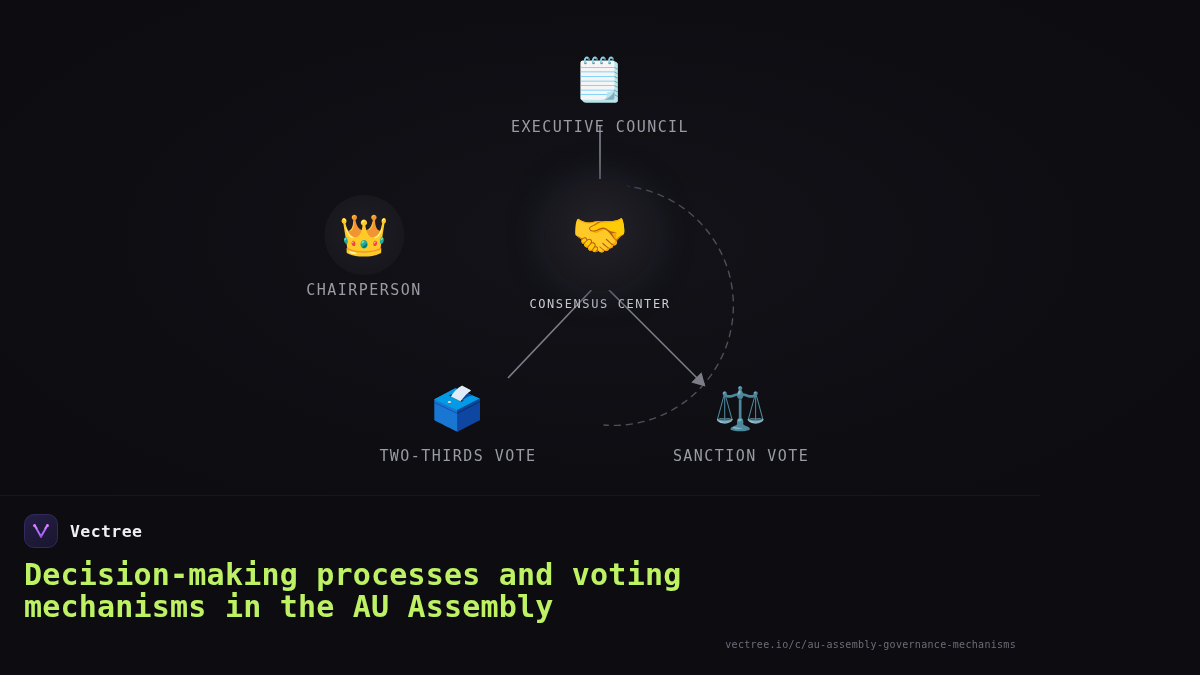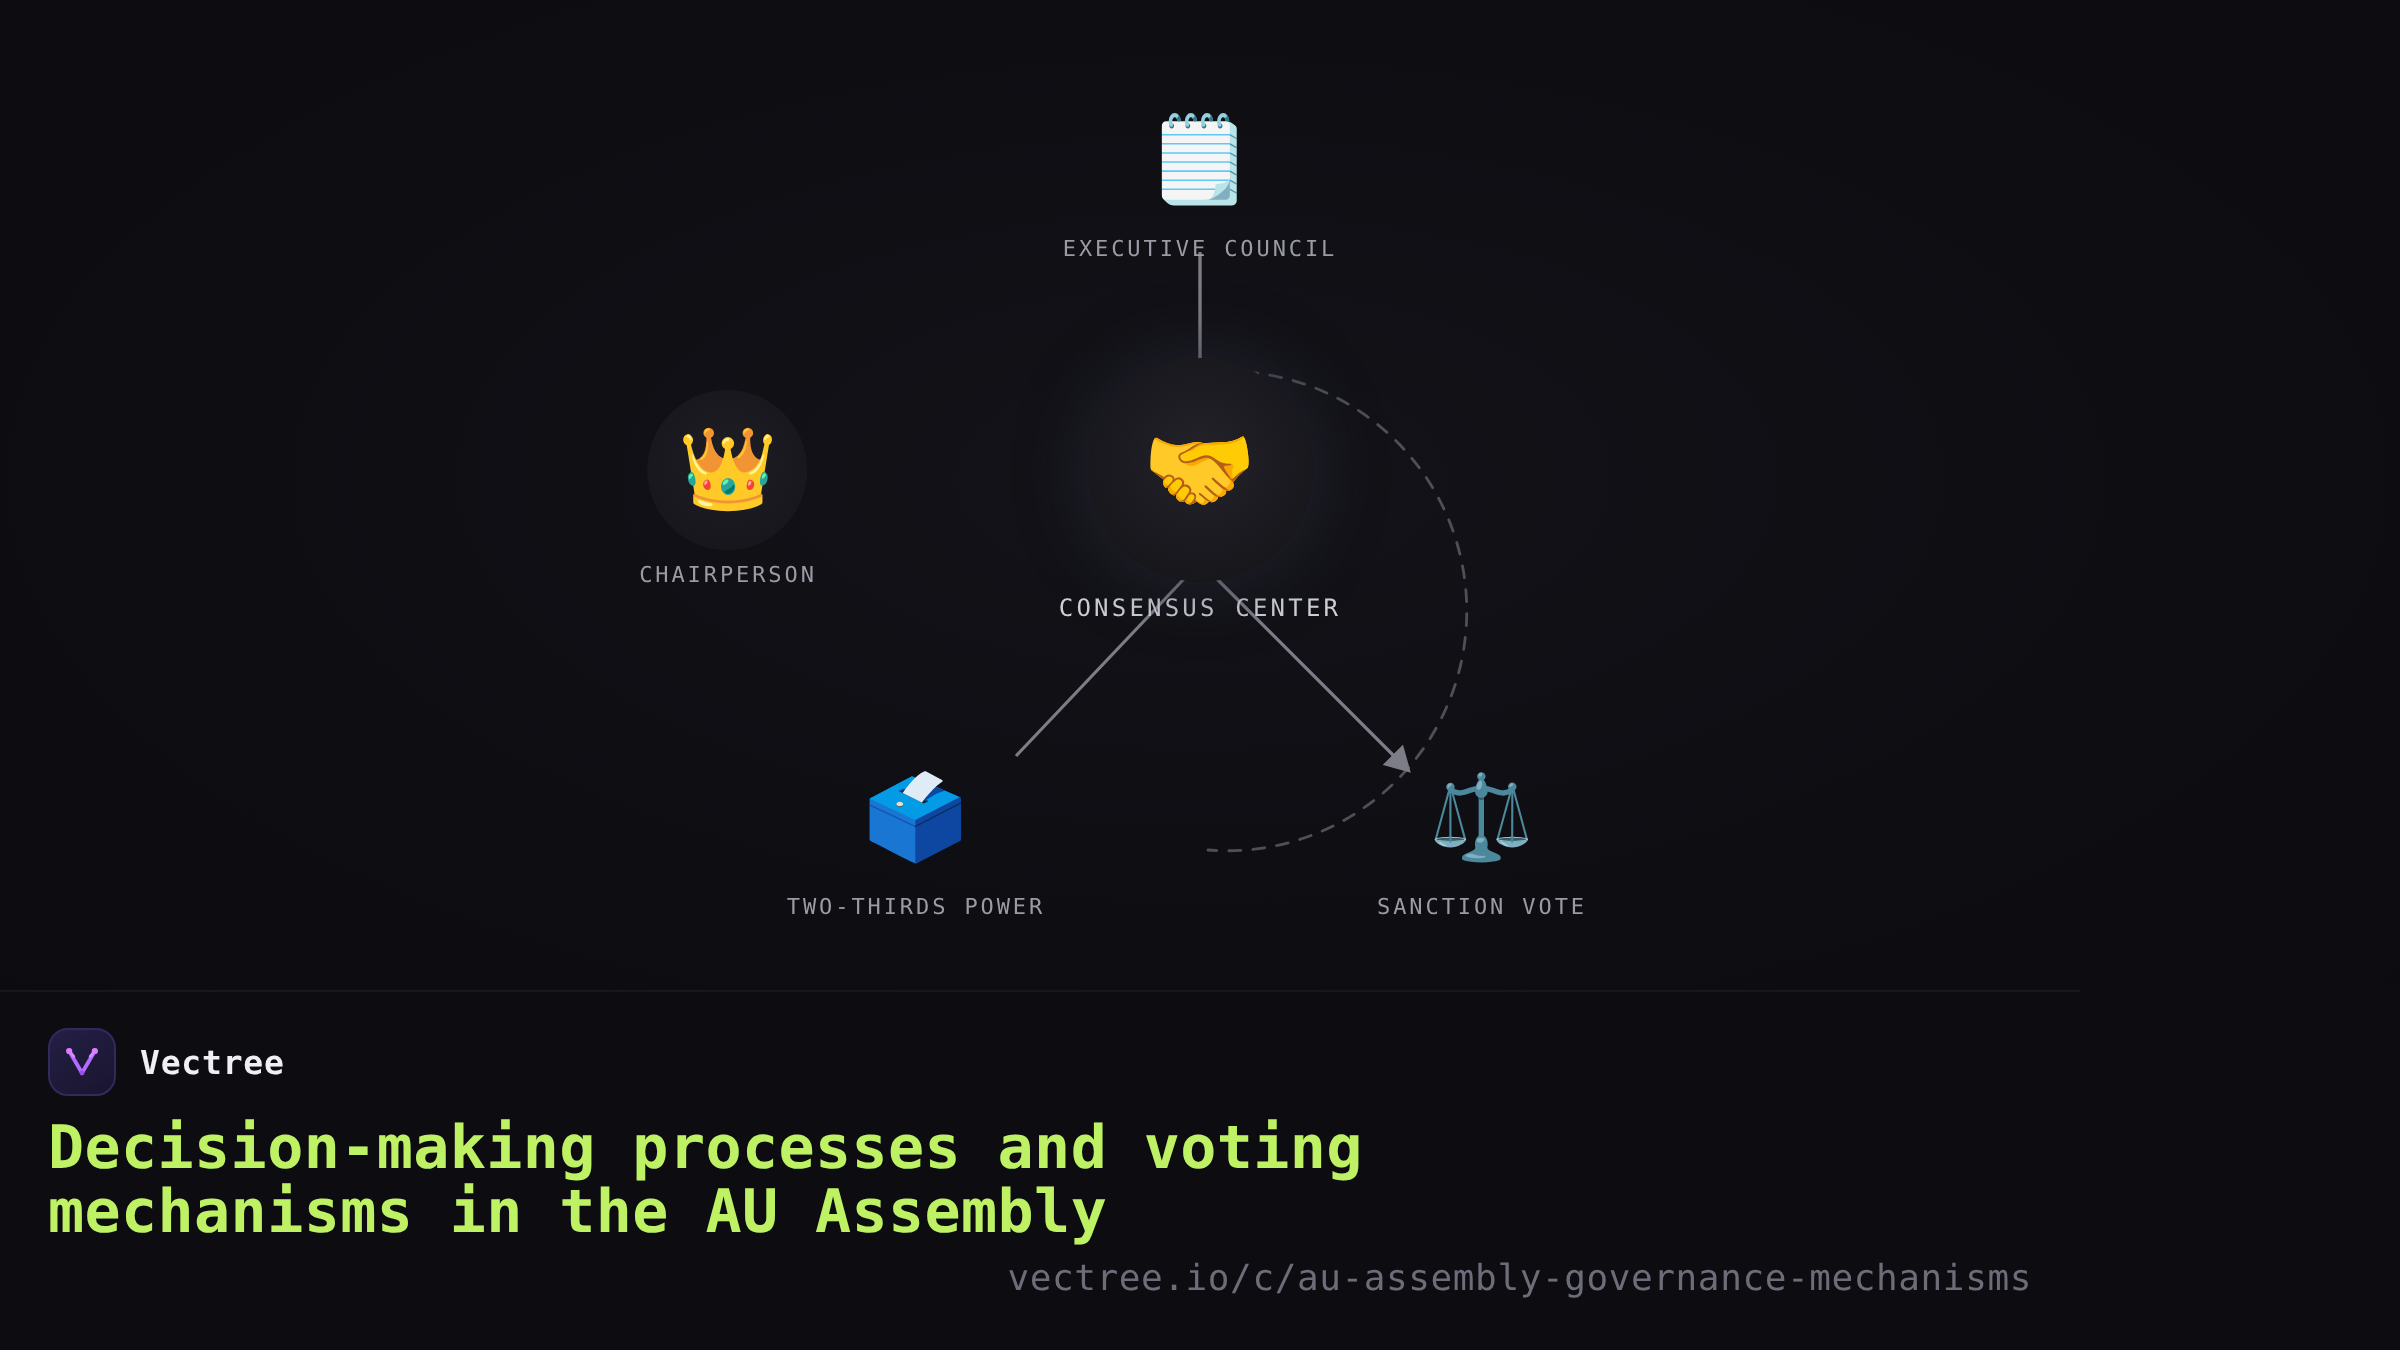--- a/index.html
+++ b/index.html
@@ -77,21 +77,21 @@
     display: block;
     user-select: none;
   }
 
   .emoji-hub   { font-size: 46px; }
   .emoji-std   { font-size: 40px; }
   .emoji-small { font-size: 42px; }
 
   .node-label {
     margin-top: 6px;
-    font-size: 11px;
+    font-size: 15px;
     letter-spacing: 1.45px;
     color: #9b9ba6;
     white-space: nowrap;
     text-align: center;
     font-family: "DejaVu Sans Mono", "Liberation Mono", monospace;
   }
 
   .node-label.primary {
     color: #cfcfd8;
     font-size: 12px;
@@ -145,21 +145,21 @@
     color: #bef264;
     letter-spacing: 0.2px;
     max-width: 700px;
     font-family: "DejaVu Sans Mono", "Liberation Mono", monospace;
   }
 
   #footer-url {
     position: absolute;
     right: 24px;
     bottom: 25px;
-    font-size: 18px;
+    font-size: 10px;
     color: #6d6d7a;
     letter-spacing: 0.3px;
     white-space: nowrap;
     font-family: "DejaVu Sans Mono", "Liberation Mono", monospace;
   }
 </style>
 </head>
 <body>
 
 <div id="diagram-canvas">
@@ -198,21 +198,21 @@
     <div class="node-disc hub">
       <span class="node-emoji emoji-hub">🤝</span>
     </div>
     <div class="node-label primary">CONSENSUS CENTER</div>
   </div>
 
   <div class="node" style="left:458px; top:377px;">
     <div class="node-disc bare">
       <span class="node-emoji emoji-small">🗳️</span>
     </div>
-    <div class="node-label">TWO-THIRDS POWER</div>
+    <div class="node-label">TWO-THIRDS VOTE</div>
   </div>
 
   <div class="node" style="left:741px; top:377px;">
     <div class="node-disc bare">
       <span class="node-emoji emoji-small">⚖️</span>
     </div>
     <div class="node-label">SANCTION VOTE</div>
   </div>
 
 </div>

